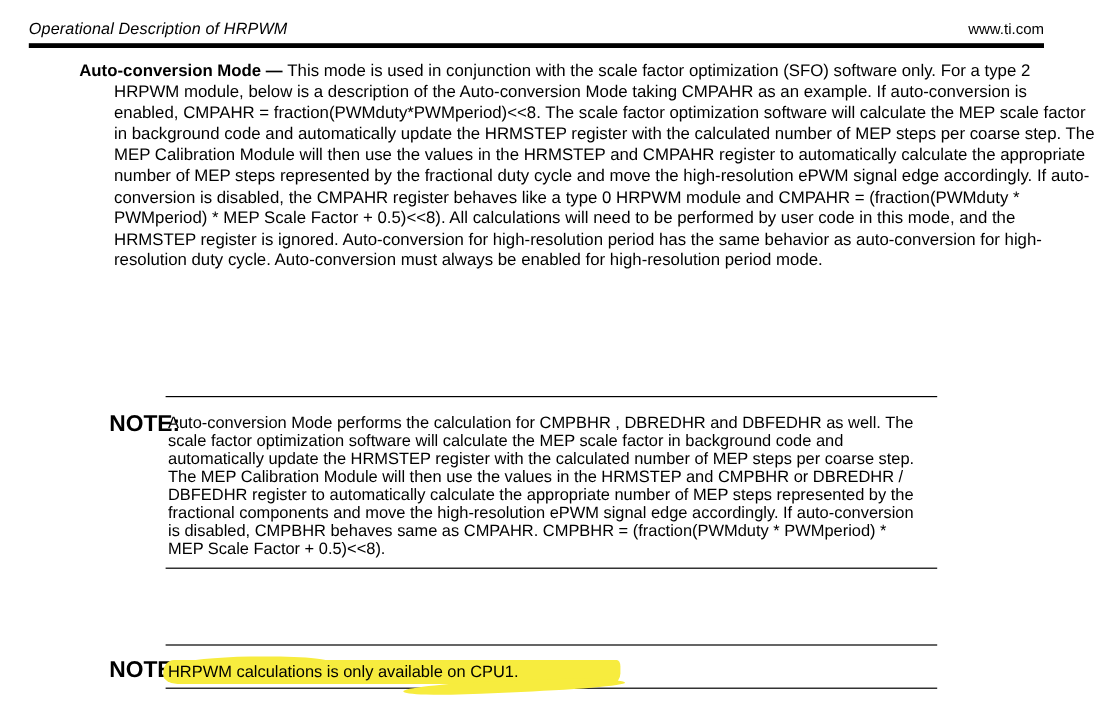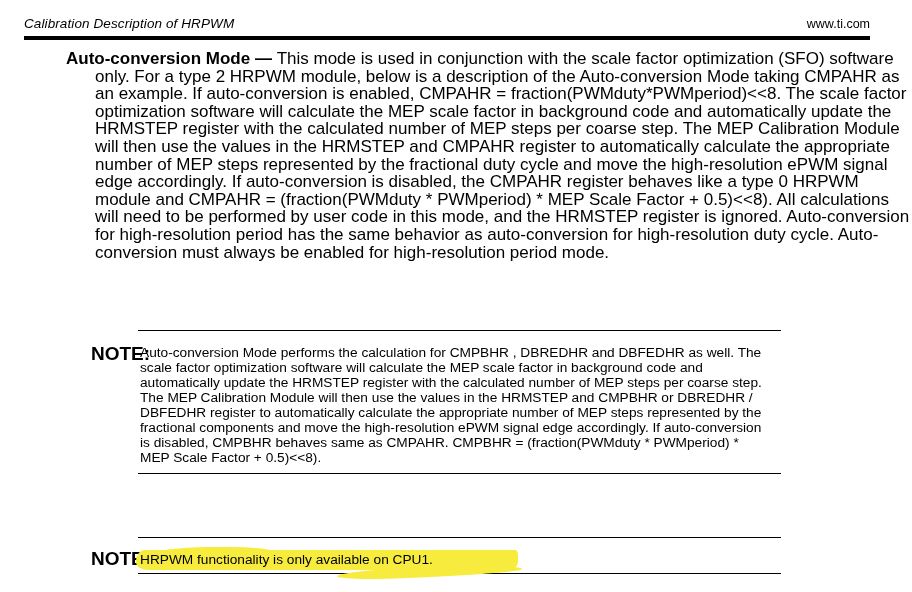--- a/index.html
+++ b/index.html
@@ -44,21 +44,21 @@
     background: #000;
   }
 
   
   .body-para {
     position: absolute;
     left: 66px;
     top: 50px;
     width: 818px;
     margin: 0;
-    font-size: 17px;
+    font-size: 14px;
     line-height: 17.6px;
     padding-left: 29px;
     text-indent: -29px;
     text-align: left;
   }
   .term {
     font-weight: bold;
   }
 
   
@@ -131,32 +131,32 @@
     position: relative;
     z-index: 1;
   }
 </style>
 </head>
 <body>
 
 <div class="page">
 
   <div class="header">
-    <span class="header-title">Calibration Description of HRPWM</span>
+    <span class="header-title">Operational Description of HRPWM</span>
     <span class="header-site">www.ti.com</span>
   </div>
   <div class="header-rule"></div>
 
   <p class="body-para"><b class="term">Auto-conversion Mode — </b><span>This mode is used in conjunction with the scale factor optimization (SFO) software only. For a type 2 HRPWM module, below is a description of the Auto-conversion Mode taking CMPAHR as an example. If auto-conversion is enabled, CMPAHR = fraction(PWMduty*PWMperiod)&lt;&lt;8. The scale factor optimization software will calculate the MEP scale factor in background code and automatically update the HRMSTEP register with the calculated number of MEP steps per coarse step. The MEP Calibration Module will then use the values in the HRMSTEP and CMPAHR register to automatically calculate the appropriate number of MEP steps represented by the fractional duty cycle and move the high-resolution ePWM signal edge accordingly. If auto-conversion is disabled, the CMPAHR register behaves like a type 0 HRPWM module and CMPAHR = (fraction(PWMduty * PWMperiod) * MEP Scale Factor + 0.5)&lt;&lt;8). All calculations will need to be performed by user code in this mode, and the HRMSTEP register is ignored. Auto-conversion for high-resolution period has the same behavior as auto-conversion for high-resolution duty cycle. Auto-conversion must always be enabled for high-resolution period mode.</span></p>
 
   <div class="note note1">
     <span class="note-label">NOTE:</span>
     <div class="note-text">Auto-conversion Mode performs the calculation for CMPBHR , DBREDHR and DBFEDHR as well. The scale factor optimization software will calculate the MEP scale factor in background code and automatically update the HRMSTEP register with the calculated number of MEP steps per coarse step. The MEP Calibration Module will then use the values in the HRMSTEP and CMPBHR or DBREDHR / DBFEDHR register to automatically calculate the appropriate number of MEP steps represented by the fractional components and move the high-resolution ePWM signal edge accordingly. If auto-conversion is disabled, CMPBHR behaves same as CMPAHR. CMPBHR = (fraction(PWMduty * PWMperiod) * MEP Scale Factor + 0.5)&lt;&lt;8).</div>
   </div>
 
   <div class="note note2">
     <span class="note-label">NOTE:</span>
     <div class="note-text">
-      <span class="highlight"><span class="hl-text">HRPWM functionality is only available on CPU1.</span></span>
+      <span class="highlight"><span class="hl-text">HRPWM calculations is only available on CPU1.</span></span>
     </div>
   </div>
 
 </div>
 
 </body></html>

